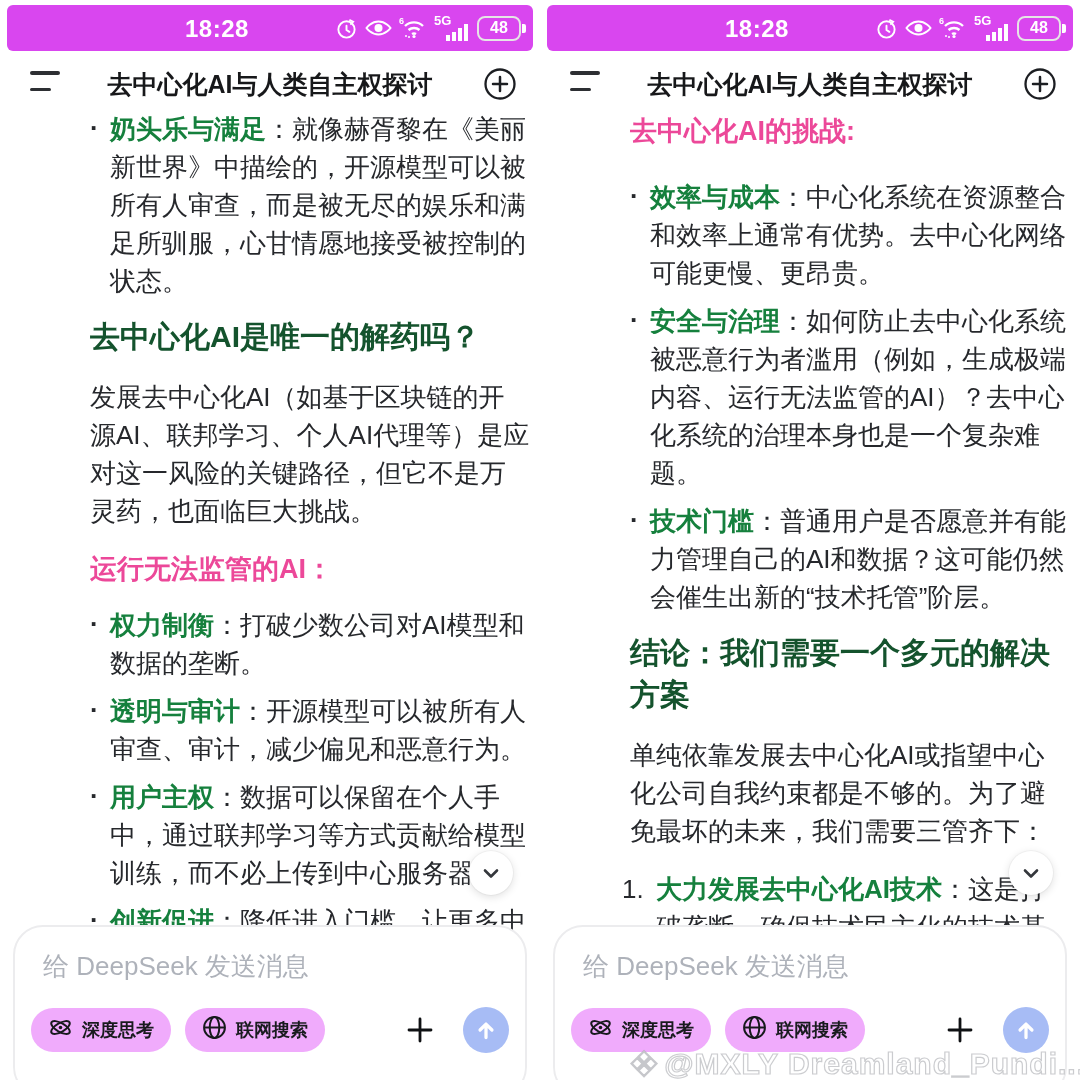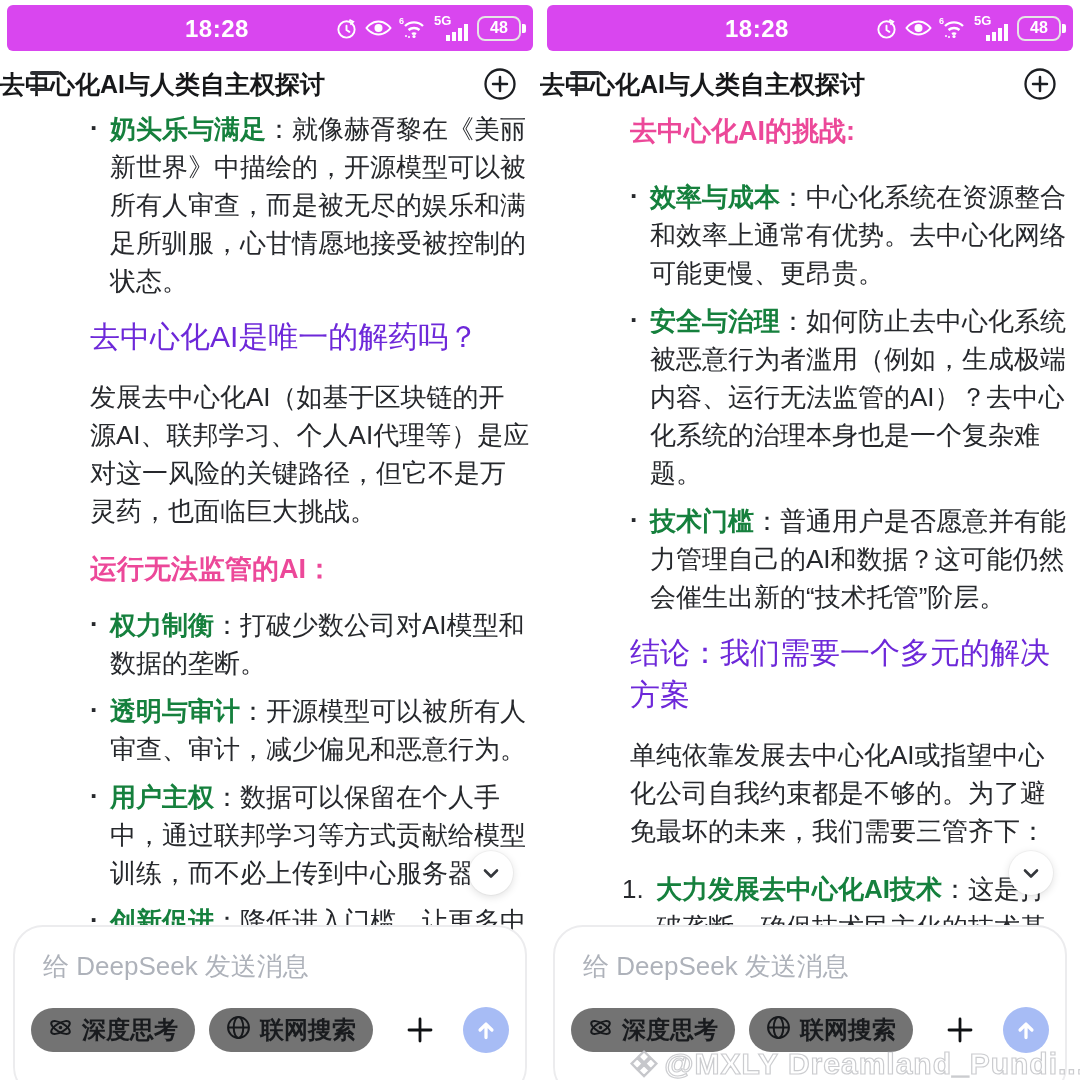--- a/index.html
+++ b/index.html
@@ -15,47 +15,47 @@
   .sig .g5{position:absolute;left:0;top:0;font-size:13px;font-weight:700;}
   .sig svg{position:absolute;right:0;bottom:2px;}
   .battery{position:relative;width:44px;height:25px;border:2px solid #e5e5e5;border-radius:8px;display:flex;align-items:center;justify-content:center;font-size:16px;font-weight:700;box-sizing:border-box;}
   .battery::after{content:"";position:absolute;right:-7px;top:6px;width:4px;height:9px;background:#fff;border-radius:0 2px 2px 0;}
 
   
   .header{position:absolute;top:58px;left:0;right:0;height:52px;z-index:2;background:#fff;}
   .menu-btn{position:absolute;left:30px;top:13px;width:32px;height:26px;cursor:pointer;}
   .menu-btn .l1{width:30px;height:3.5px;background:#2d2f33;border-radius:2px;}
   .menu-btn .l2{width:21px;height:3.5px;background:#2d2f33;border-radius:2px;margin-top:13px;}
-  .chat-title{line-height:52px;font-size:25px;font-weight:600;color:#17181a;}
+  .chat-title{text-align:center;line-height:52px;font-size:25px;font-weight:600;color:#17181a;}
   .newchat-btn{position:absolute;right:22px;top:8px;width:36px;height:36px;cursor:pointer;}
 
   
   .content{position:absolute;top:108px;left:0;right:0;height:972px;overflow:hidden;font-size:26px;line-height:38px;color:#26282c;z-index:1;padding-top:2px;}
   .blk{margin:0 10px 10px 90px;}
   .p{margin-bottom:20px;}
-  .h3{font-size:30px;line-height:42px;font-weight:400;color:#6d28d9;margin-top:16px;margin-bottom:20px;}
+  .h3{font-size:30px;line-height:42px;font-weight:700;color:#14532d;margin-top:16px;margin-bottom:20px;}
   .h4{font-size:27px;font-weight:700;color:#ec4899;margin-top:20px;margin-bottom:18px;}
   .h4.first{margin-top:2px;margin-bottom:28px;}
   .bullet{margin-left:110px;margin-bottom:10px;position:relative;}
   .bullet::before{content:"·";position:absolute;left:-20px;top:-1px;font-weight:700;color:#26282c;}
   .num{margin-left:116px;margin-top:8px;margin-bottom:10px;position:relative;}
   .num .marker{position:absolute;left:-34px;}
   .bold{font-weight:700;color:#15803d;}
 
   
   .scroll-btn{position:absolute;top:851px;left:469px;width:44px;height:44px;border-radius:50%;background:#fff;
     box-shadow:0 2px 8px rgba(0,0,0,.13),0 0 0 1px rgba(0,0,0,.03);display:flex;align-items:center;justify-content:center;z-index:3;cursor:pointer;}
 
   
   .composer{position:absolute;left:13px;right:13px;top:925px;height:172px;background:#fff;border:2px solid #ececee;border-radius:30px;
     box-sizing:border-box;z-index:4;}
   .placeholder{position:absolute;left:28px;top:22px;font-size:26px;color:#aeb2ba;}
   .comp-row{position:absolute;left:16px;right:16px;top:80px;height:46px;display:flex;align-items:center;gap:14px;}
-  .pill{height:44px;border-radius:22px;background:#737373;display:flex;align-items:center;gap:9px;padding:0 17px;
-    font-size:24px;font-weight:600;color:#191b1e;cursor:pointer;white-space:nowrap;}
+  .pill{height:44px;border-radius:22px;background:#f0abfc;display:flex;align-items:center;gap:9px;padding:0 17px;
+    font-size:18px;font-weight:600;color:#191b1e;cursor:pointer;white-space:nowrap;}
   .comp-right{margin-left:auto;display:flex;align-items:center;gap:26px;}
   .plus-btn{width:34px;height:34px;display:flex;align-items:center;justify-content:center;cursor:pointer;}
   .send-btn{width:46px;height:46px;border-radius:50%;background:#a7bcf5;display:flex;align-items:center;justify-content:center;cursor:pointer;}
 
   
   .watermark{position:absolute;right:-6px;bottom:-4px;z-index:6;display:flex;align-items:center;gap:4px;white-space:nowrap;
     pointer-events:none;color:rgba(255,255,255,.95);-webkit-text-stroke:1.2px rgba(160,162,168,.55);
     font-size:30px;font-weight:600;letter-spacing:1px;}
   .watermark .gem{font-size:34px;-webkit-text-stroke:1.2px rgba(160,162,168,.6);}
 </style>

